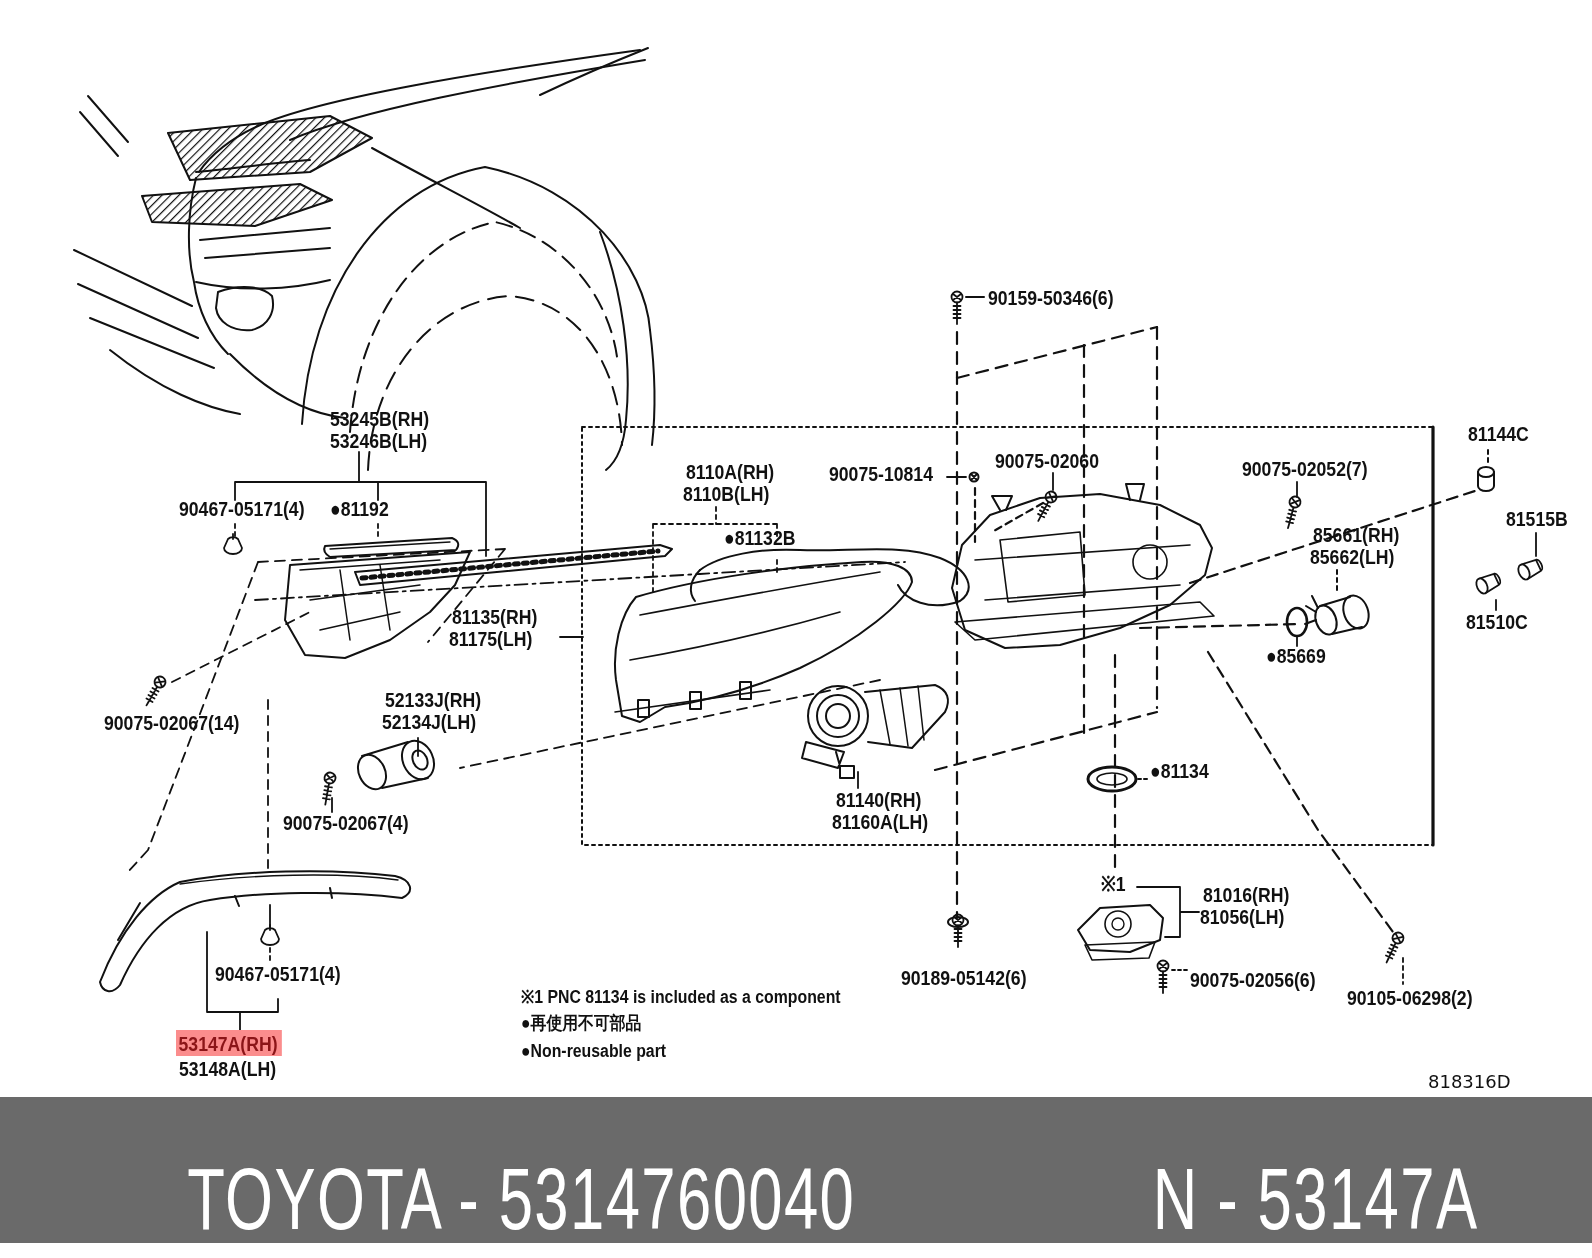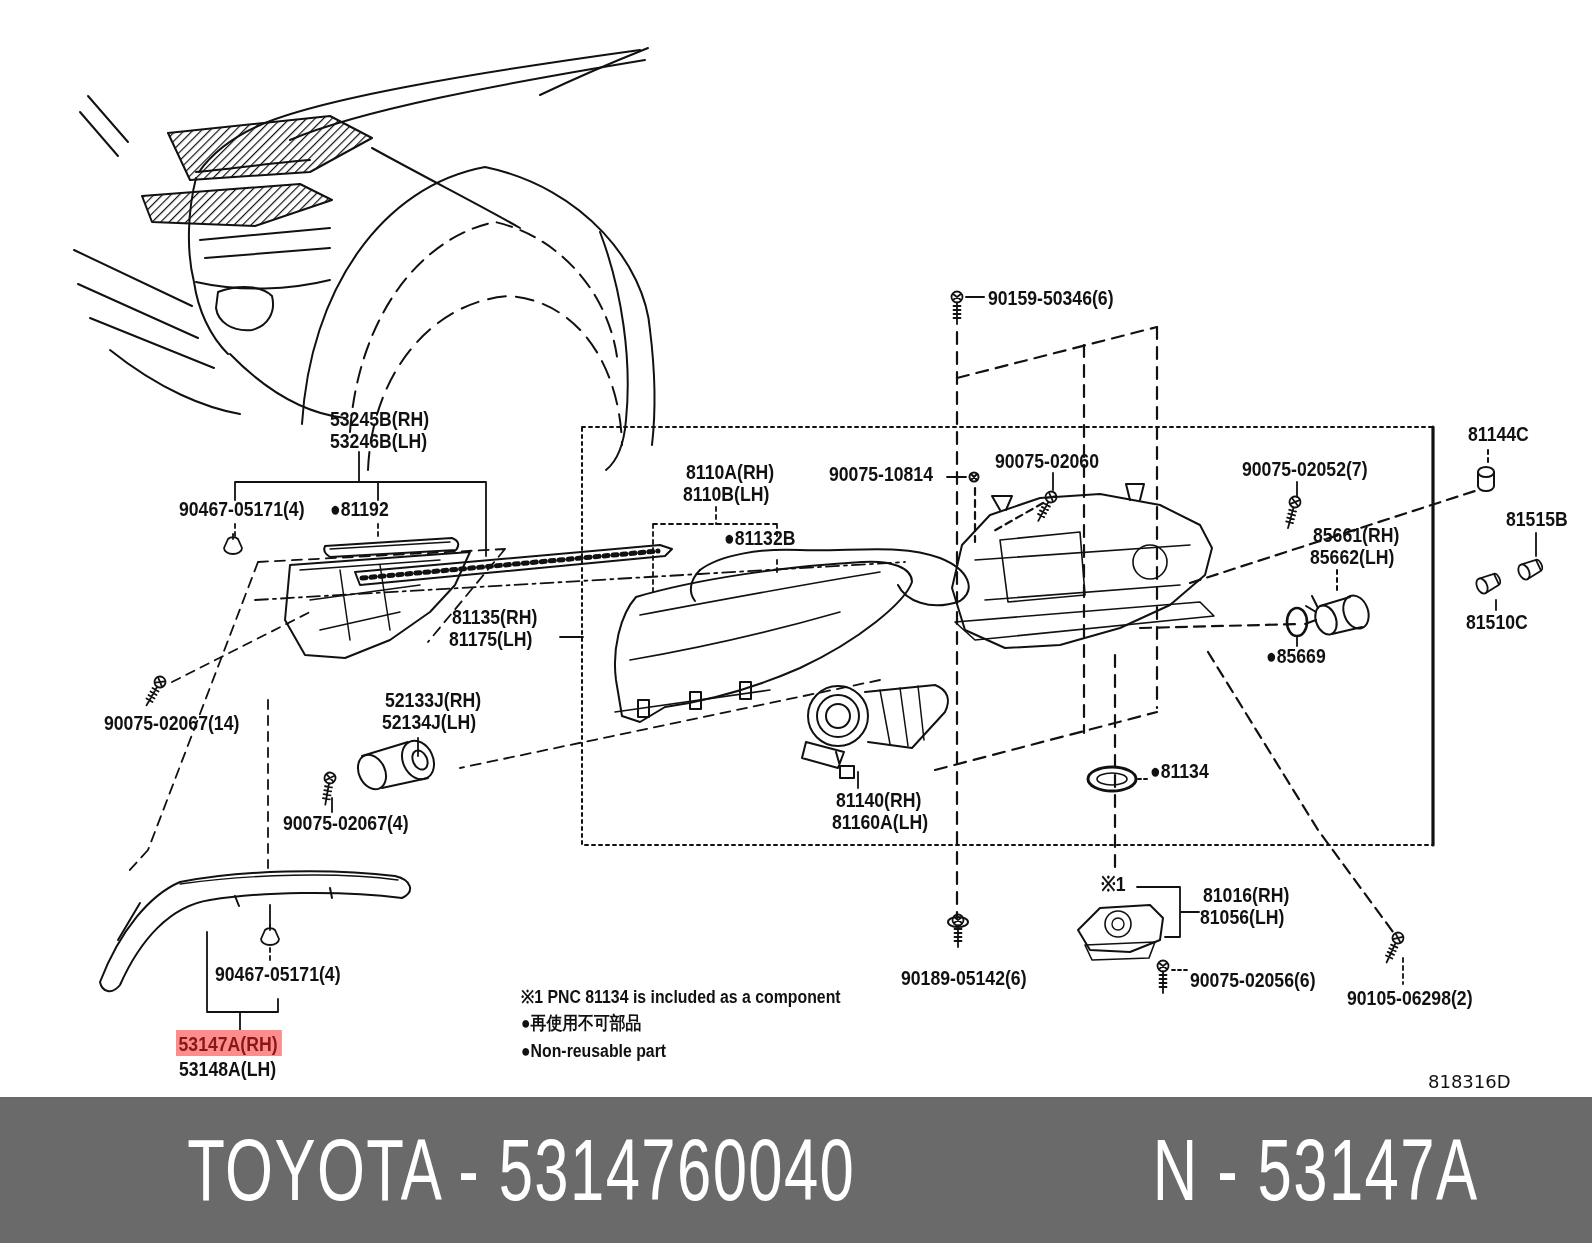--- a/index.html
+++ b/index.html
@@ -6,21 +6,21 @@
   #stage{position:relative;width:1592px;height:1258px;background:#ffffff;overflow:hidden;
          font-family:"Liberation Sans",sans-serif;}
   svg.art{position:absolute;left:0;top:0;z-index:1;}
   .lbl{position:absolute;z-index:3;font:700 21px/21px "Liberation Sans",sans-serif;color:#111;
        white-space:pre;transform:scaleX(.84);transform-origin:0 0;}
   .note{position:absolute;z-index:3;font:700 18px/18px "Liberation Sans",sans-serif;color:#111;
         white-space:pre;transform:scaleX(.88);transform-origin:0 0;}
   .hl{background:#fb8d8d;color:#8b1518;padding:3px 5px 2px 3px;}
   .doccode{position:absolute;z-index:3;font:400 18px/18px "DejaVu Sans",sans-serif;color:#111;}
   .footer{position:absolute;left:0;top:1097px;width:1592px;height:146px;background:#6a6a6a;z-index:2;
-          display:flex;align-items:center;justify-content:center;gap:84px;}
+          display:flex;align-items:flex-end;justify-content:center;gap:84px;}
   .footer span{font:400 88px/88px "Liberation Sans",sans-serif;color:#fff;letter-spacing:2px;
           transform:scaleX(.70);white-space:pre;}
 </style>
 </head>
 <body>
 
 <div id="stage">
 
 <svg class="art" width="1592" height="1258" viewBox="0 0 1592 1258" fill="none" stroke="#111" stroke-width="2" stroke-linecap="round" stroke-linejoin="round">
   <defs>

